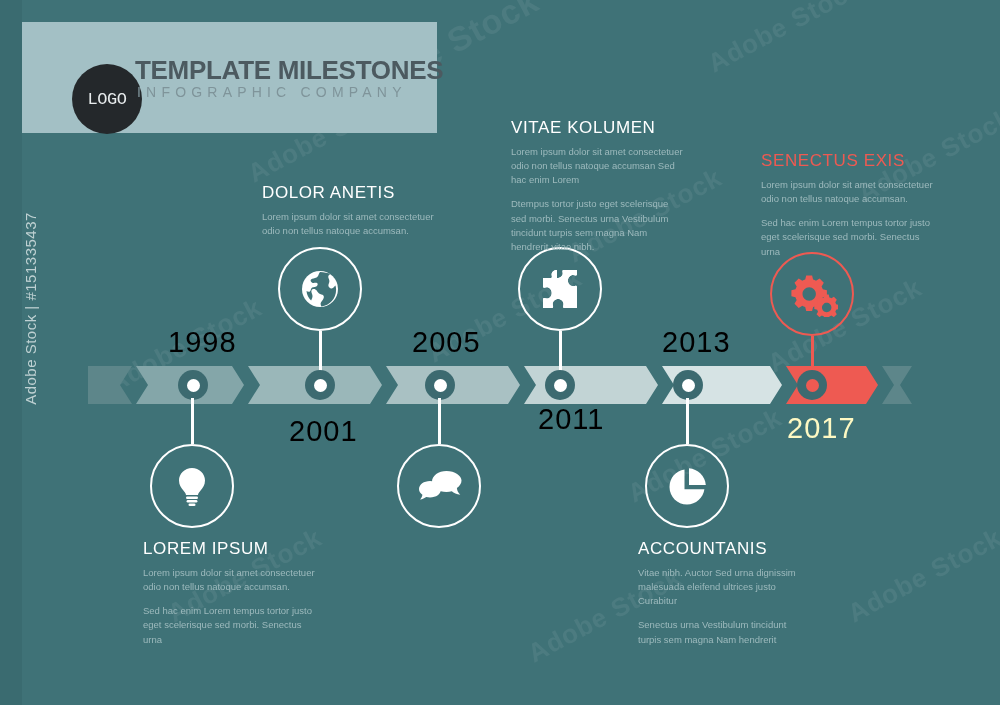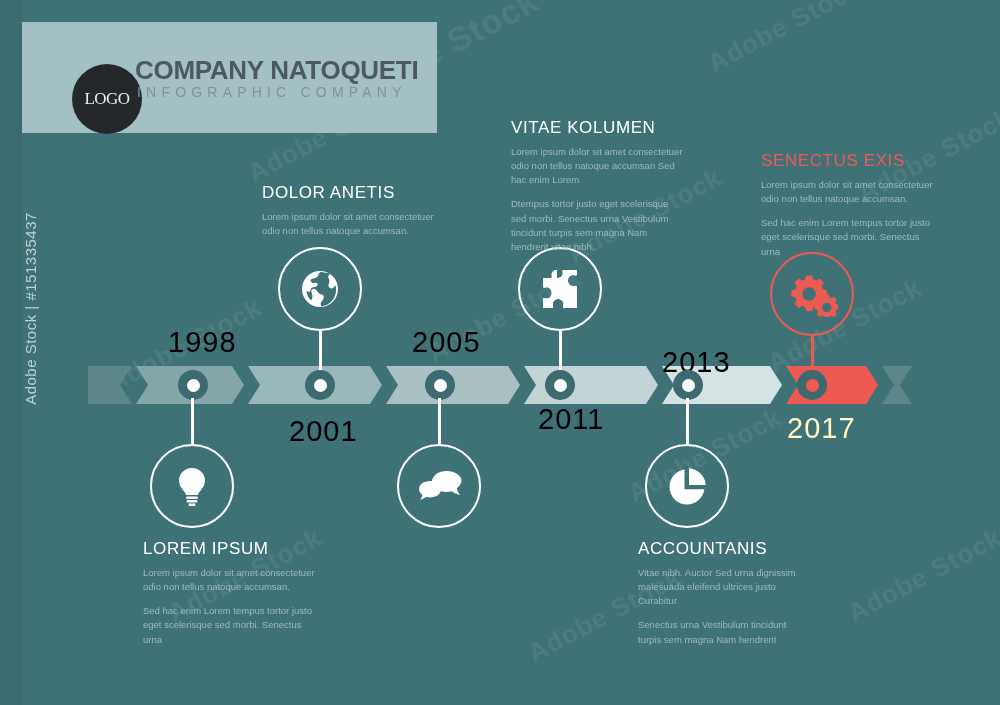--- a/index.html
+++ b/index.html
@@ -31,21 +31,21 @@
     position:absolute; left:22px; top:22px; width:415px; height:111px;
     background:#a3c0c5;
   }
   .logo-circle {
     position:absolute; left:50px; top:42px; width:70px; height:70px;
     border-radius:50%; background:#24282b;
     display:flex; align-items:center; justify-content:center;
   }
   .logo-text {
     color:#e8eced; font-size:17px; letter-spacing:-0.5px;
-    font-family:Liberation Serif, serif;
+    font-family:Liberation Mono, monospace;
   }
   .header-title {
     position:absolute; left:135px; top:55px;
     color:#4c5a60; font-size:26px; font-weight:bold; letter-spacing:-0.3px;
   }
   .header-sub {
     position:absolute; left:137px; top:84px;
     color:#7f949a; font-size:14px; letter-spacing:5.2px;
   }
 
@@ -118,21 +118,21 @@
 
   <div class="rail">
     <div class="rail-text">Adobe Stock | #151335437</div>
   </div>
 
   <div class="header-box">
     <div class="logo-circle">
       <span class="logo-text">LOGO</span>
     </div>
   </div>
-  <div class="header-title">COMPANY NATOQUETI</div>
+  <div class="header-title">TEMPLATE MILESTONES</div>
   <div class="header-sub">INFOGRAPHIC COMPANY</div>
 
   <div class="bar">
     <svg width="824" height="38" viewBox="0 0 824 38">
 
       <polygon points="0,0 44,0 32,19 44,38 0,38" fill="#5d868a"></polygon>
 
       <polygon points="48,0 144,0 156,19 144,38 48,38 60,19" fill="#84a6a9"></polygon>
 
       <polygon points="160,0 282,0 294,19 282,38 160,38 172,19" fill="#9ab7b9"></polygon>
@@ -206,21 +206,21 @@
   <div class="dot" style="left:545px;top:370px;">
       <i></i>
     </div>
   <div class="year" style="left:538px;top:403px;">2011</div>
   <div class="blk" style="left:511px;top:119px;">
     <h3>VITAE KOLUMEN</h3>
     <p>Lorem ipsum dolor sit amet consectetuer odio non tellus natoque accumsan Sed hac enim Lorem</p>
     <p>Dtempus tortor justo eget scelerisque sed morbi. Senectus urna Vestibulum tincidunt turpis sem magna Nam hendrerit vitae nibh.</p>
   </div>
 
-  <div class="year" style="left:662px;top:326px;margin-top:20px;">2013</div>
+  <div class="year" style="left:662px;top:326px;">2013</div>
   <div class="dot" style="left:673px;top:370px;">
       <i></i>
     </div>
   <div class="stem" style="left:686px;top:398px;height:46px;"></div>
   <div class="icirc" style="left:645px;top:444px;">
     <svg width="46" height="46" viewBox="0 0 46 46">
       <path fill="#ffffff" d="M20.5 6.5C11.9 7.7 5.5 15.1 5.5 24c0 9.7 7.8 17.5 17.5 17.5 8.9 0 16.3-6.6 17.4-15.2H20.5V6.5z"></path>
       <path fill="#ffffff" d="M25 5.2V22h16.8C41.2 13.2 33.8 5.8 25 5.2z"></path>
     </svg>
   </div>

